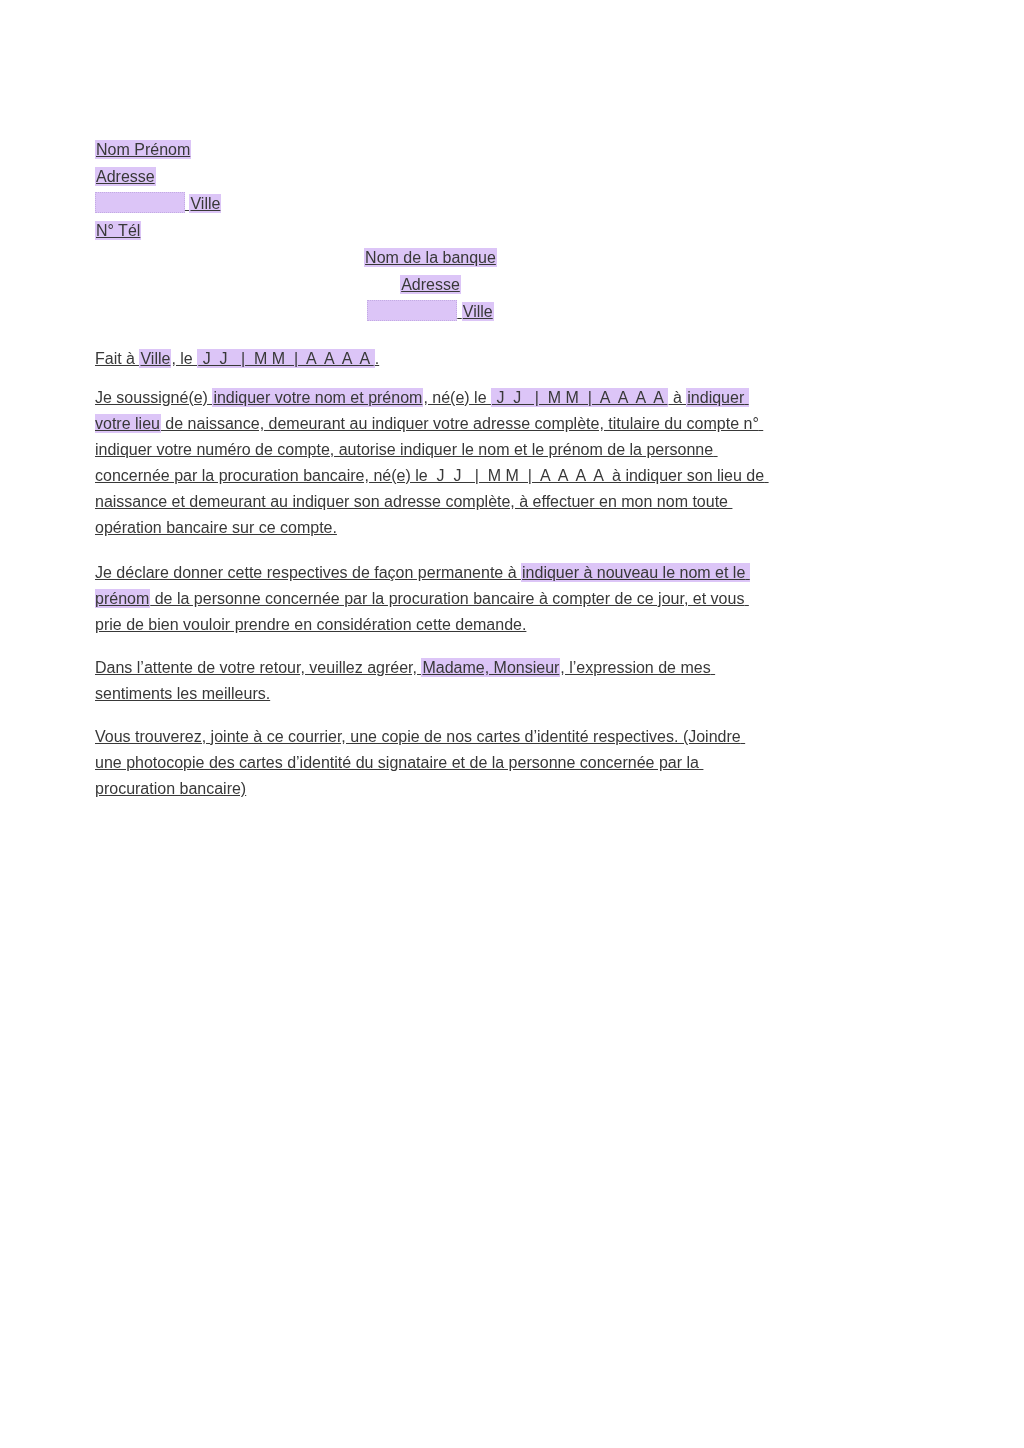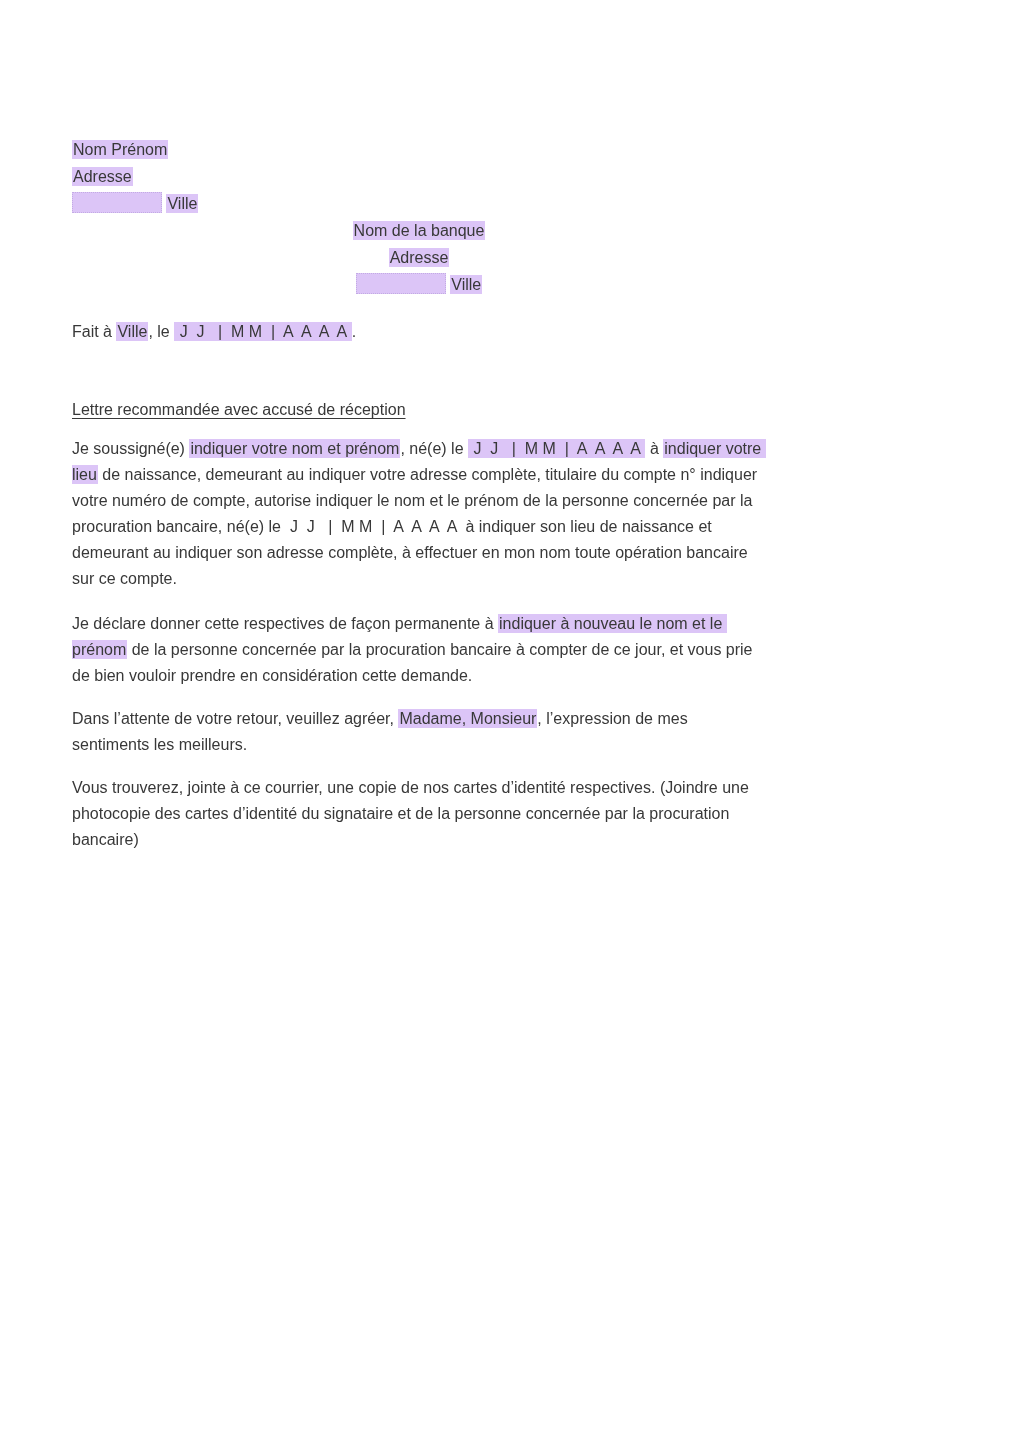--- a/index.html
+++ b/index.html
@@ -14,22 +14,23 @@
   body {
     width: 1024px;
     height: 1448px;
     font-family: "Liberation Sans", sans-serif;
     color: var(--text);
     overflow: hidden;
   }
   .page {
     width: 889px;
     height: 1448px;
-    padding: 136px 123px 0 72px;
+    padding: 136px 123px 0 95px;
     background: var(--page);
+    text-decoration: underline;
   }
   .line, .para, .dateline, .salutation, .heading, .objet, .signature {
     font-size: 16px;
     white-space: pre-wrap;
   }
   .sender .line { line-height: 27px; }
   .recipient { text-align: center; }
   .recipient .line { line-height: 27px; }
   .dateline { margin-top: 20px; text-align: left; line-height: 27px; }
   .heading { margin-top: 52px; line-height: 26px; text-decoration: underline; text-underline-offset: 3px; }
@@ -53,31 +54,31 @@
 </style>
 </head>
 <body>
 
 <div class="page">
 
   <div class="sender">
     <div class="line"><span class="hl">Nom Prénom</span></div>
     <div class="line"><span class="hl">Adresse</span></div>
     <div class="line"><span class="hl blank" style="width: 90px;"></span><span> </span><span class="hl">Ville</span></div>
+    <div class="line"><span class="hl">N° Tél</span></div>
   </div>
 
   <div class="recipient">
     <div class="line"><span class="hl">Nom de la banque</span></div>
     <div class="line"><span class="hl">Adresse</span></div>
     <div class="line"><span class="hl blank" style="width: 90px;"></span><span> </span><span class="hl">Ville</span></div>
   </div>
 
   <div class="dateline"><span>Fait à </span><span class="hl">Ville</span><span>, le </span><span class="hl"> J  J   |  M M  |  A  A  A  A </span><span>.</span></div>
 
-  <div class="heading">Lettre recommandée avec accusé de réception</div>
 
 
 
   <p class="para first"><span>Je soussigné(e) </span><span class="hl">indiquer votre nom et prénom</span><span>, né(e) le </span><span class="hl"> J  J   |  M M  |  A  A  A  A </span><span> à </span><span class="hl">indiquer votre lieu</span><span> de naissance, demeurant au indiquer votre adresse complète, titulaire du compte n° indiquer votre numéro de compte, autorise indiquer le nom et le prénom de la personne concernée par la procuration bancaire, né(e) le  J  J   |  M M  |  A  A  A  A  à indiquer son lieu de naissance et demeurant au indiquer son adresse complète, à effectuer en mon nom toute opération bancaire sur ce compte.</span></p>
   <p class="para second"><span>Je déclare donner cette respectives de façon permanente à </span><span class="hl">indiquer à nouveau le nom et le prénom</span><span> de la personne concernée par la procuration bancaire à compter de ce jour, et vous prie de bien vouloir prendre en considération cette demande.</span></p>
   <p class="para"><span>Dans l’attente de votre retour, veuillez agréer, </span><span class="hl">Madame, Monsieur</span><span>, l’expression de mes sentiments les meilleurs.</span></p>
   <p class="para"><span>Vous trouverez, jointe à ce courrier, une copie de nos cartes d’identité respectives. (Joindre une photocopie des cartes d’identité du signataire et de la personne concernée par la procuration bancaire)</span></p>
 
 
 </div>

